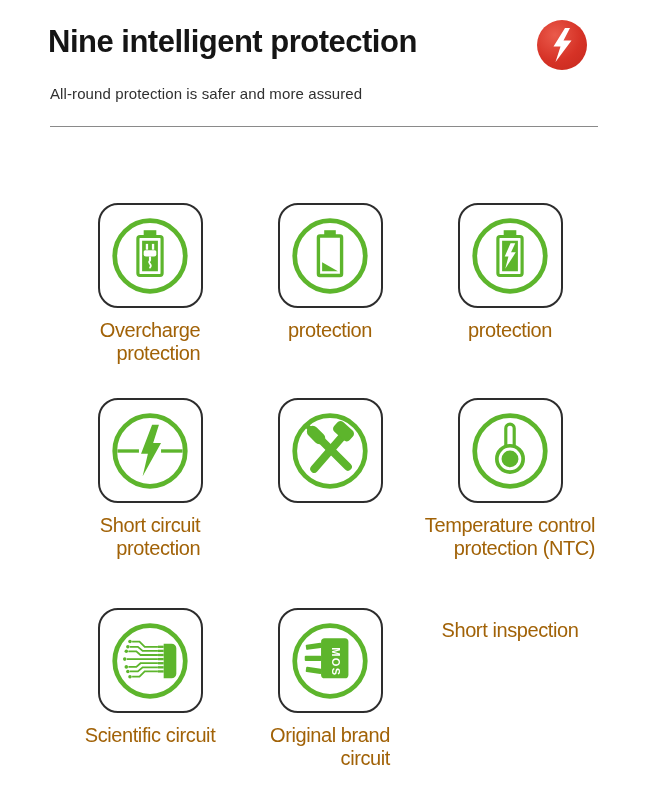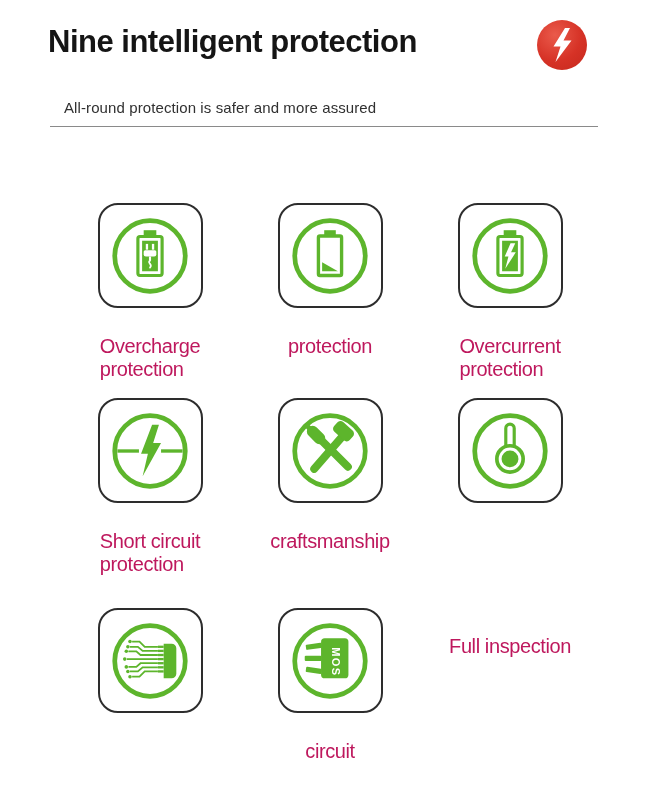--- a/index.html
+++ b/index.html
@@ -15,41 +15,41 @@
     position:absolute;left:48px;top:24px;margin:0;
     font-size:31px;font-weight:700;color:#151515;letter-spacing:-0.5px;
   }
   .badge{
     position:absolute;left:537px;top:20px;width:50px;height:50px;border-radius:50%;
     background:radial-gradient(circle at 36% 30%, #ea5a4b 0%, #d63226 55%, #c5281d 100%);
     display:flex;align-items:center;justify-content:center;
   }
   .badge svg{width:50px;height:50px;}
   .subtitle{
-    position:absolute;left:50px;top:85px;margin:14px;
+    position:absolute;left:50px;top:85px;margin:0;
     font-size:15px;font-weight:400;color:#303030;letter-spacing:0.1px;
   }
   .divider{
     position:absolute;left:50px;top:126px;width:548px;height:1px;background:#8a8a8a;
   }
 
   
   .row{position:absolute;left:60px;width:540px;display:flex;}
   .row-1{top:203px;}
   .row-2{top:398px;}
   .row-3{top:608px;}
   .cell{width:180px;display:flex;flex-direction:column;align-items:center;}
   .iconbox{
     width:105px;height:105px;border:2px solid #2d2d2d;border-radius:20px;
     background:#fff;display:flex;align-items:center;justify-content:center;
     box-sizing:border-box;flex:0 0 auto;
   }
   .iconbox svg{width:80px;height:80px;display:block;}
   .label{
-    margin-top:27px;text-align:left;color:#be185d;
+    margin-top:11px;text-align:right;color:#a16207;
     font-size:20px;line-height:23px;letter-spacing:-0.4px;white-space:nowrap;
   }
 </style>
 </head>
 <body>
 
 <div class="page">
 
   <h1 class="title">Nine intelligent protection</h1>
 
@@ -103,21 +103,20 @@
       <div class="iconbox">
         <svg viewBox="0 0 76 76">
           <circle cx="38" cy="38" r="33.5" fill="none" stroke="#5db52c" stroke-width="4.5"></circle>
           <rect x="32" y="13.5" width="12" height="6" fill="#5db52c"></rect>
           <rect x="26.5" y="19.5" width="23" height="37" rx="2" fill="none" stroke="#5db52c" stroke-width="3"></rect>
           <rect x="30.5" y="23.5" width="15" height="29" fill="#5db52c"></rect>
           <polygon points="38.5,26 43,26 39,34.5 43.5,34.5 33.5,50 36.5,38.5 33,38.5" fill="#ffffff"></polygon>
         </svg>
       </div>
       <div class="label">
-        <div>Overcurrent</div>
         <div>protection</div>
       </div>
     </div>
   </div>
 
   <div class="row row-2">
 
     <div class="cell">
       <div class="iconbox">
         <svg viewBox="0 0 76 76">
@@ -138,32 +137,35 @@
         <svg viewBox="0 0 76 76">
           <circle cx="38" cy="38" r="33.5" fill="none" stroke="#5db52c" stroke-width="4.5"></circle>
           <line x1="23" y1="55" x2="49" y2="25" stroke="#5db52c" stroke-width="7.5" stroke-linecap="round"></line>
           <rect x="41" y="13" width="20" height="12.5" rx="4" fill="#5db52c" transform="rotate(42 51 19)"></rect>
           <line x1="16.5" y1="14.5" x2="20.5" y2="18.5" stroke="#5db52c" stroke-width="4.5" stroke-linecap="round"></line>
           <line x1="21.5" y1="19.5" x2="28" y2="26" stroke="#5db52c" stroke-width="11" stroke-linecap="round"></line>
           <line x1="30" y1="28" x2="55" y2="53" stroke="#5db52c" stroke-width="7.5" stroke-linecap="round"></line>
         </svg>
       </div>
       <div class="label">
-        <div>craftsmanship</div>
       </div>
     </div>
 
     <div class="cell">
       <div class="iconbox">
         <svg viewBox="0 0 76 76">
           <circle cx="38" cy="38" r="33.5" fill="none" stroke="#5db52c" stroke-width="4.5"></circle>
           <rect x="34" y="12.5" width="8" height="27" rx="4" fill="none" stroke="#5db52c" stroke-width="3"></rect>
           <circle cx="38" cy="45.5" r="12.5" fill="#ffffff" stroke="#5db52c" stroke-width="3.5"></circle>
           <circle cx="38" cy="45.5" r="8" fill="#5db52c"></circle>
         </svg>
+      </div>
+      <div class="label">
+        <div>Temperature control</div>
+        <div>protection (NTC)</div>
       </div>
     </div>
   </div>
 
   <div class="row row-3">
 
     <div class="cell">
       <div class="iconbox">
         <svg viewBox="0 0 76 76">
           <circle cx="38" cy="38" r="33.5" fill="none" stroke="#5db52c" stroke-width="4.5"></circle>
@@ -191,39 +193,41 @@
             <circle cx="17" cy="24.5" r="1.7"></circle>
             <circle cx="15.5" cy="28.8" r="1.7"></circle>
             <circle cx="14" cy="36.2" r="1.7"></circle>
             <circle cx="15.5" cy="43.6" r="1.7"></circle>
             <circle cx="17" cy="47.9" r="1.7"></circle>
             <circle cx="19" cy="52.9" r="1.7"></circle>
           </g>
         </svg>
       </div>
       <div class="label">
+        <div>Scientific circuit</div>
       </div>
     </div>
 
     <div class="cell">
       <div class="iconbox">
         <svg viewBox="0 0 76 76">
           <circle cx="38" cy="38" r="33.5" fill="none" stroke="#5db52c" stroke-width="4.5"></circle>
           <rect x="15" y="20.5" width="15" height="5" rx="1" fill="#5db52c" transform="rotate(-8 30 23)"></rect>
           <rect x="14" y="33" width="16" height="5" rx="1" fill="#5db52c"></rect>
           <rect x="15" y="45.5" width="15" height="5" rx="1" fill="#5db52c" transform="rotate(8 30 48)"></rect>
           <rect x="29.5" y="16.5" width="26" height="38" rx="3.5" fill="#5db52c"></rect>
           <text transform="translate(40,25) rotate(90)" fill="#ffffff" font-size="10.5" font-weight="700" letter-spacing="1.2" font-family="'Liberation Sans',sans-serif">MOS</text>
         </svg>
       </div>
       <div class="label">
+        <div>Original brand</div>
         <div>circuit</div>
       </div>
     </div>
 
     <div class="cell">
       <div class="label">
-        <div>Full inspection</div>
+        <div>Short inspection</div>
       </div>
     </div>
   </div>
 
 </div>
 
 </body></html>

